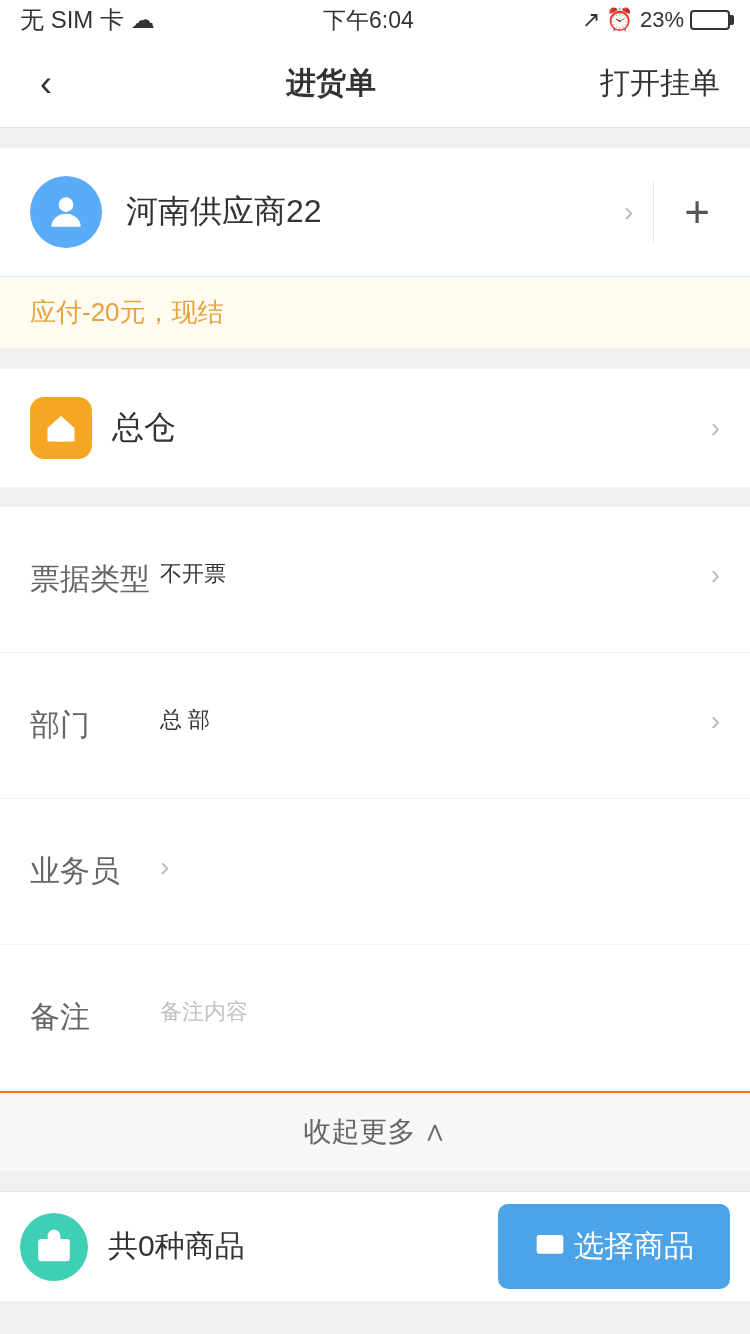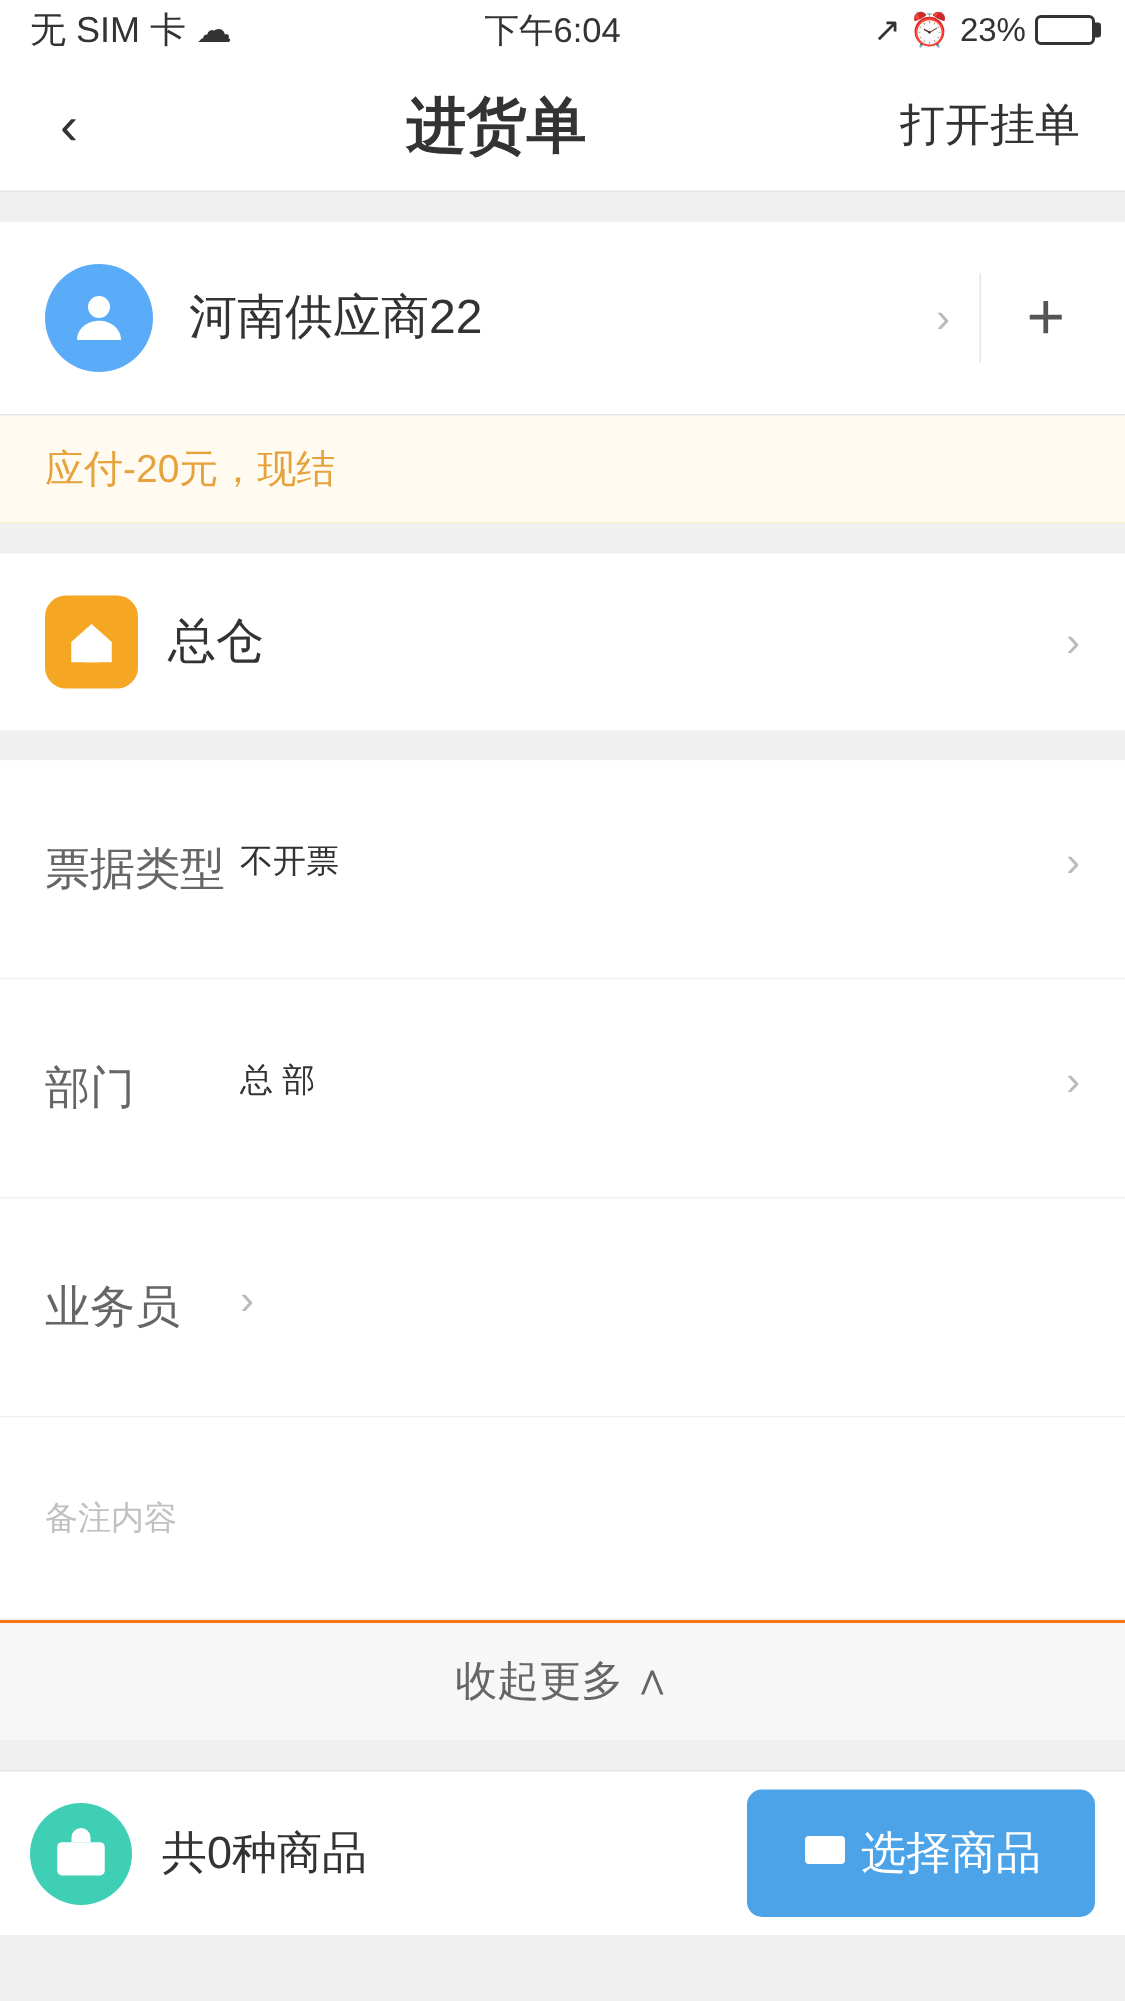--- a/index.html
+++ b/index.html
@@ -62,21 +62,21 @@
       padding: 0 30px;
       border-bottom: 1px solid #e5e5e5;
     }
     .nav-back {
       font-size: 36px;
       color: #333;
       cursor: pointer;
       padding: 10px;
     }
     .nav-title {
-      font-size: 40px;
+      font-size: 30px;
       font-weight: 600;
       color: #333;
     }
     .nav-action {
       font-size: 30px;
       color: #333;
       cursor: pointer;
     }
 
     
@@ -328,20 +328,21 @@
     <span class="form-value">总 部</span>
     <span class="chevron">›</span>
   </div>
 
   <div class="form-row">
     <span class="form-label">业务员</span>
     <span class="chevron">›</span>
   </div>
 
   <div class="form-row">
+    <span class="form-label">备注</span>
     <span class="form-value placeholder">备注内容</span>
   </div>
 </div>
 
 <div class="collapse-toggle">收起更多 ∧</div>
 
 <div class="section-divider"></div>
 
 <div class="bottom-bar">
   <div class="product-icon-wrap">

